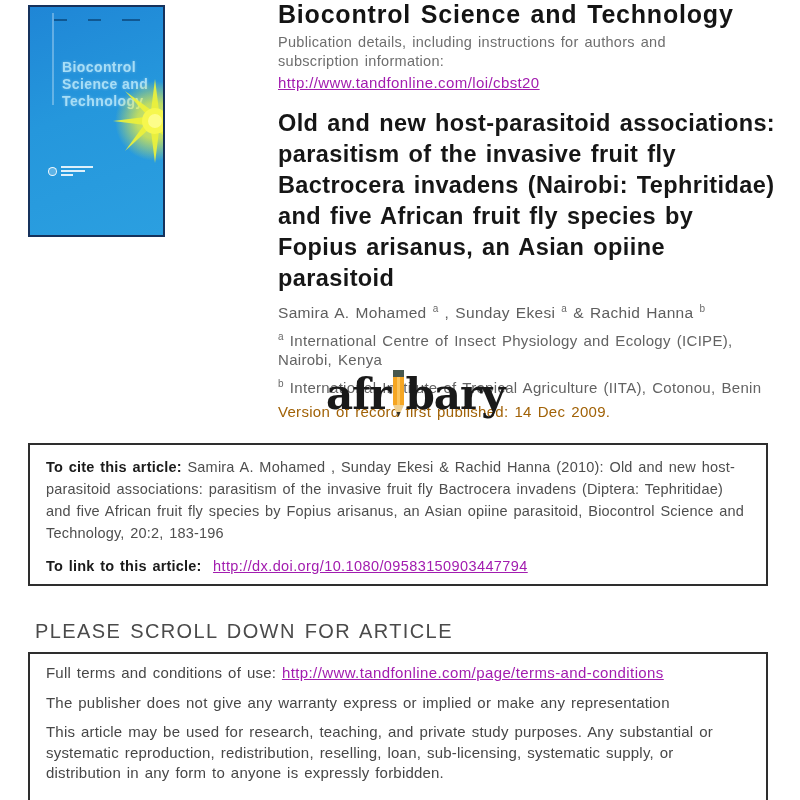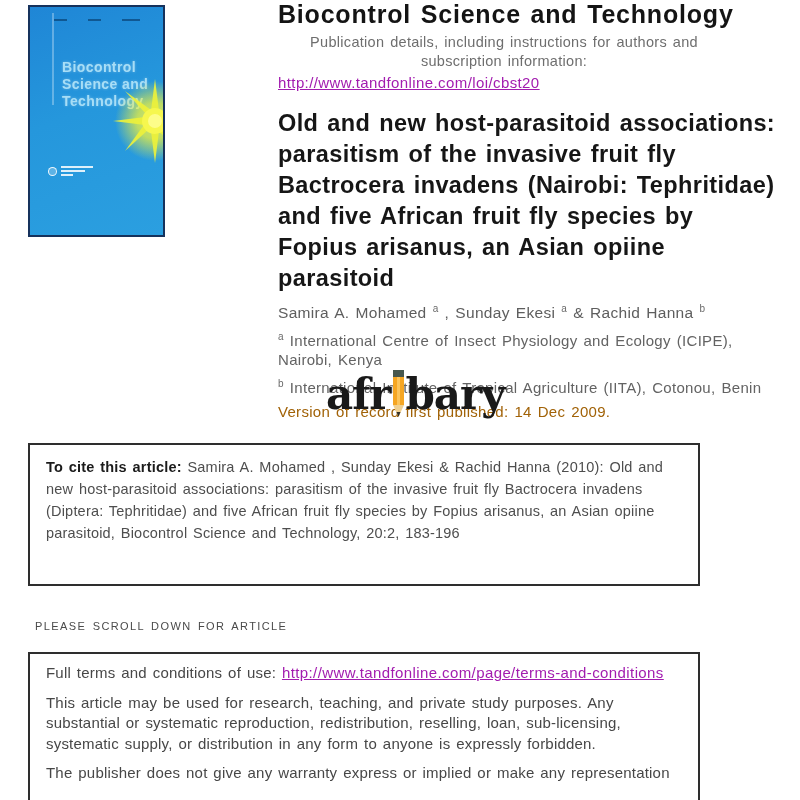--- a/index.html
+++ b/index.html
@@ -27,46 +27,46 @@
   }
   .sun { position:absolute; right:-36px; top:70px; width:88px; height:88px; }
   .tf-logo { position:absolute; left:18px; top:157px; display:flex; align-items:center; gap:4px; }
   .tf-circle { width:9px; height:9px; border-radius:50%; border:1.5px solid rgba(255,255,255,.9); background:rgba(255,255,255,.25); }
   .tf-lines i { display:block; height:2px; background:rgba(255,255,255,.85); margin:2px 0; }
   .tf-lines i:nth-child(1){ width:32px; } .tf-lines i:nth-child(2){ width:24px; } .tf-lines i:nth-child(3){ width:12px; }
 
   
   .head-right { position:absolute; left:278px; top:0; width:500px; }
   .journal-title { font-size:25px; line-height:28px; font-weight:bold; letter-spacing:.8px; word-spacing:2px; color:#141414; margin-bottom:5px; }
-  .pubnote { font-size:14.5px; line-height:19px; color:#6e6e6e; letter-spacing:.3px; word-spacing:1.5px; max-width:452px;text-align:center; }
+  .pubnote { font-size:14.5px; line-height:19px; color:#6e6e6e; letter-spacing:.3px; word-spacing:1.5px; max-width:452px; }
   .link { color:#a21caf; text-decoration:underline; cursor:pointer; letter-spacing:.4px; }
   .journal-link { display:inline-block; margin-top:3px; font-size:15px; }
   .article-title { margin-top:16px; font-size:23.5px; line-height:31px; font-weight:bold; letter-spacing:.4px; word-spacing:2px; color:#161616; max-width:505px; }
   .authors { margin-top:9px; font-size:15.5px; color:#5e5e5e; letter-spacing:.3px; word-spacing:1.5px; }
   .authors sup, .affil sup { font-size:10px; color:#6a6a6a; }
   .affil { margin-top:5px; font-size:15px; line-height:19px; color:#636363; letter-spacing:.3px; word-spacing:1.5px; max-width:500px; }
   .version { margin-top:6px; font-size:15px; color:#a16207; letter-spacing:.3px; word-spacing:1.5px; }
 
   
   .watermark {
     position:absolute; left:326px; top:374px; display:flex; align-items:flex-start;
     font-family:"DejaVu Serif", serif; font-weight:bold; font-size:42px; line-height:42px;
     color:#191919; letter-spacing:-1px; z-index:5;
   }
   .watermark .pencil { margin:-4px -1px 0 1px; }
 
   
-  .box { position:absolute; left:28px; width:672px; border:2px solid #2e2e2e; background:transparent; }
+  .box { position:absolute; left:28px; width:740px; border:2px solid #2e2e2e; background:transparent; }
   .cite-box { top:443px; height:143px; padding:11px 16px; }
   .cite-box p { font-size:14.5px; line-height:22px; color:#4e4e4e; letter-spacing:.2px; word-spacing:1.5px; }
   .cite-box .label { font-weight:bold; color:#1b1b1b; }
   .cite-link-row { margin-top:11px; }
   .cite-box .link { font-size:14.5px; }
 
-  .scroll-note { position:absolute; left:35px; top:620px; font-size:11px; color:#4a4a4a; letter-spacing:1.4px; word-spacing:2px; }
+  .scroll-note { position:absolute; left:35px; top:620px; font-size:20px; color:#4a4a4a; letter-spacing:1.4px; word-spacing:2px; }
 
   .terms-box { top:652px; height:170px; padding:9px 16px; }
   .terms-box p { font-size:15px; line-height:20.5px; color:#474747; letter-spacing:.2px; word-spacing:1.5px; }
   .terms-link-row { max-width:660px; }
   .terms-box .para { margin-top:9px; }
 </style>
 </head>
 <body>
 
 <div class="page">
@@ -131,23 +131,24 @@
       <rect x="2" y="7" width="11" height="28" fill="#f5a623"></rect>
       <rect x="6" y="7" width="3" height="28" fill="#fcc45a"></rect>
       <polygon points="2,35 13,35 7.5,47" fill="#f0d090"></polygon>
       <polygon points="5.5,42 9.5,42 7.5,47" fill="#33302a"></polygon>
     </svg>
     <span>bary</span>
   </div>
 
   <div class="box cite-box">
     <p><span class="label">To cite this article:</span><span> Samira A. Mohamed , Sunday Ekesi &amp; Rachid Hanna (2010): Old and new host-parasitoid associations: parasitism of the invasive fruit fly Bactrocera invadens (Diptera: Tephritidae) and five African fruit fly species by Fopius arisanus, an Asian opiine parasitoid, Biocontrol Science and Technology, 20:2, 183-196</span></p>
+    <p class="cite-link-row"><span class="label">To link to this article:</span>&nbsp; <a class="link">http://dx.doi.org/10.1080/09583150903447794</a></p>
   </div>
 
   <div class="scroll-note">PLEASE SCROLL DOWN FOR ARTICLE</div>
 
   <div class="box terms-box">
     <p class="terms-link-row"><span>Full terms and conditions of use: </span><a class="link">http://www.tandfonline.com/page/terms-and-conditions</a></p>
+    <p class="para">The publisher does not give any warranty express or implied or make any representation</p>
     <p class="para">This article may be used for research, teaching, and private study purposes. Any substantial or systematic reproduction, redistribution, reselling, loan, sub-licensing, systematic supply, or distribution in any form to anyone is expressly forbidden.</p>
-    <p class="para">The publisher does not give any warranty express or implied or make any representation</p>
   </div>
 
 </div>
 
 </body></html>

